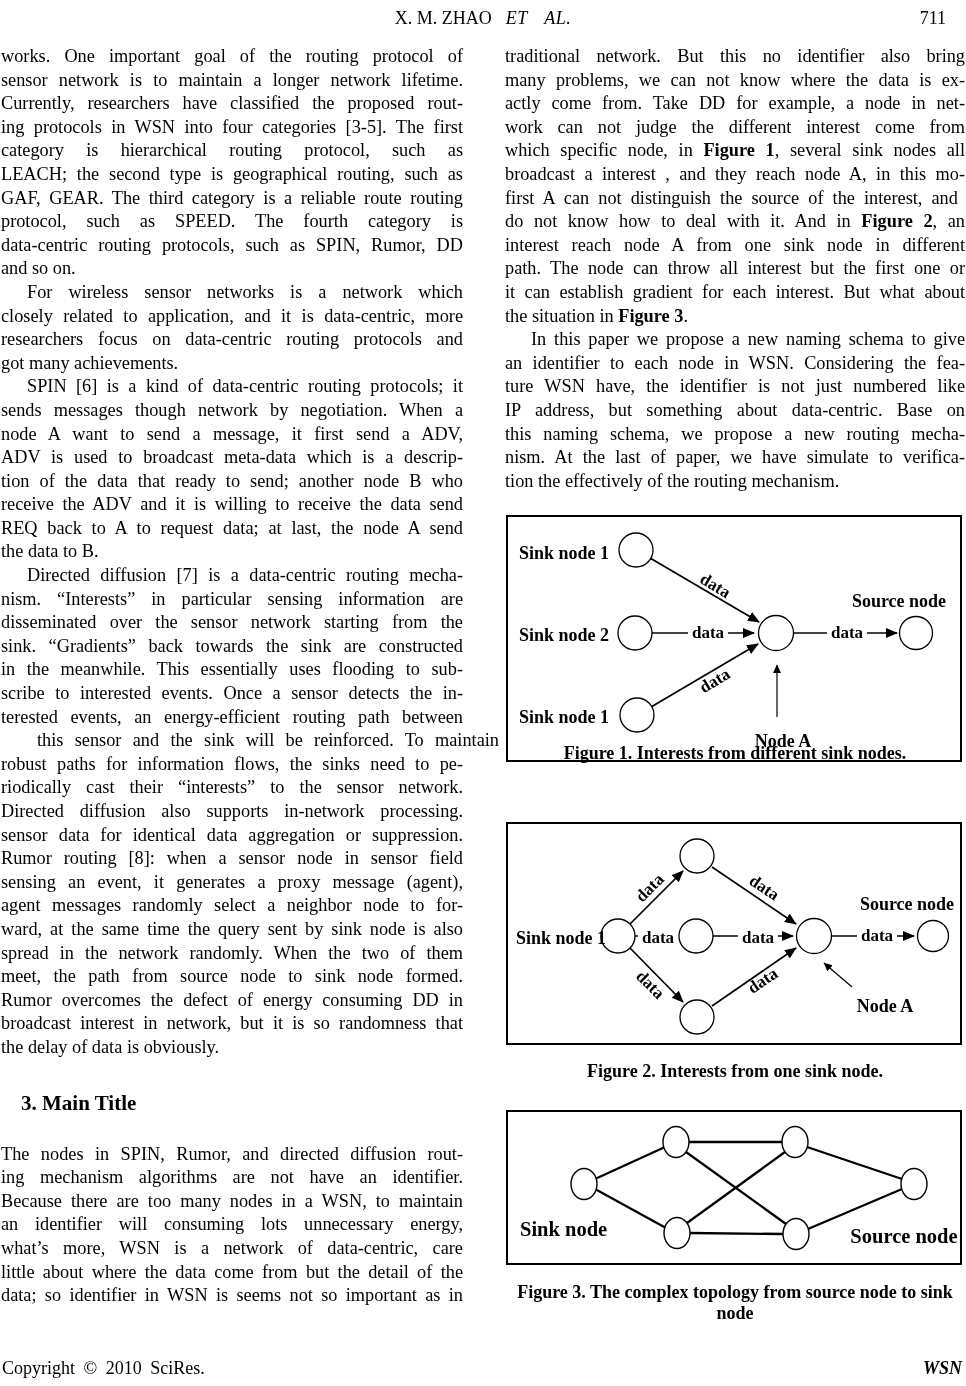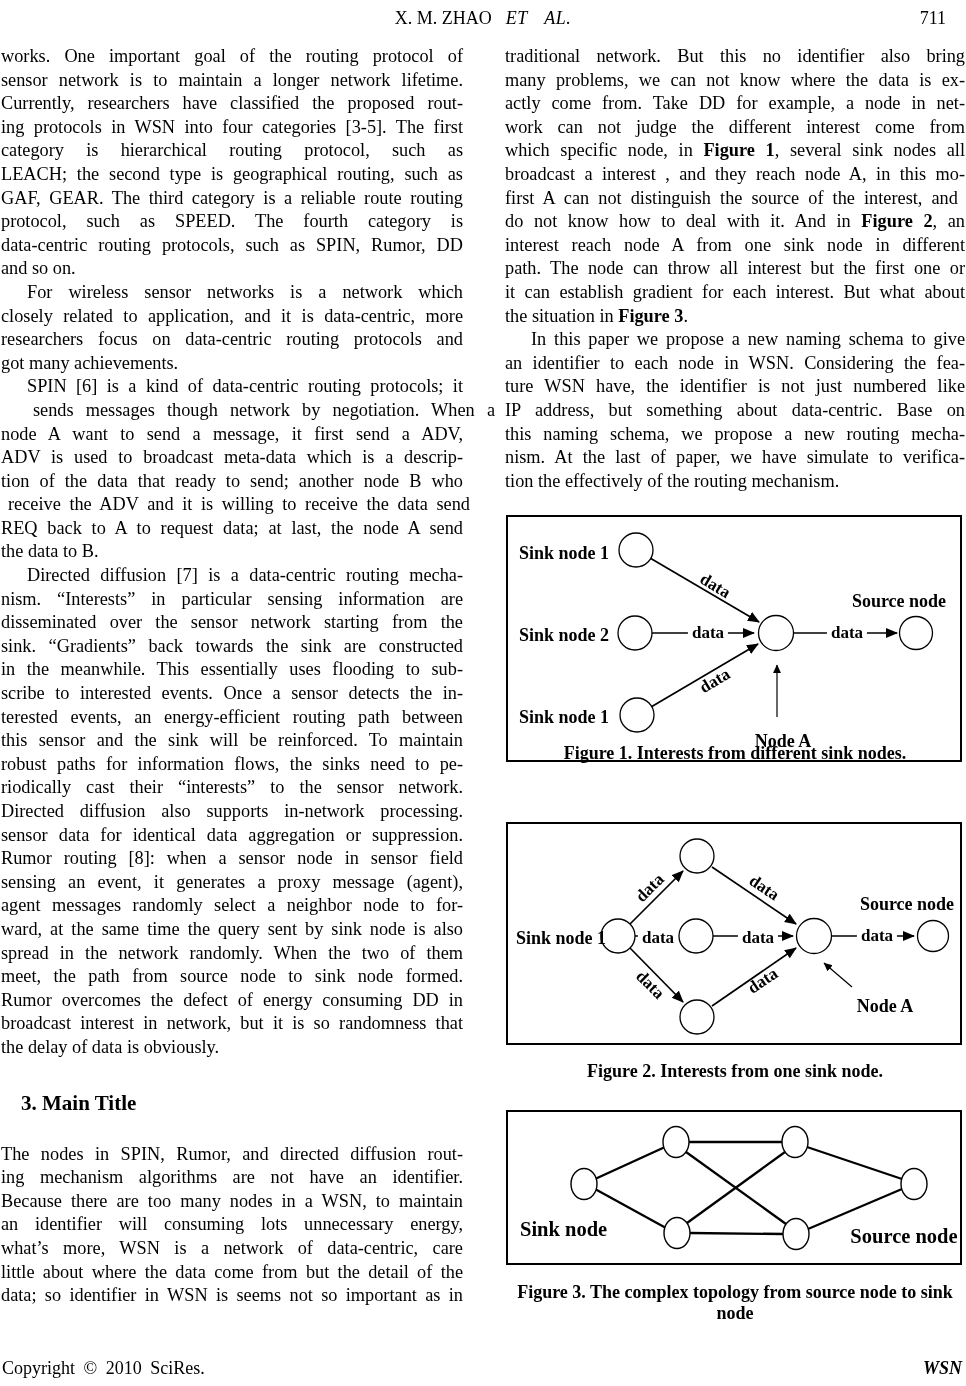--- a/index.html
+++ b/index.html
@@ -68,37 +68,37 @@
       <div class="line"><span class="lc">and so on.</span></div>
     </div>
     <div class="para">
       <div class="line j ind"><span class="lc" style="word-spacing: 11.4397px;">For wireless sensor networks is a network which</span></div>
       <div class="line j"><span class="lc" style="word-spacing: 5.8457px;">closely related to application, and it is data-centric, more</span></div>
       <div class="line j"><span class="lc" style="word-spacing: 10.1641px;">researchers focus on data-centric routing protocols and</span></div>
       <div class="line"><span class="lc">got many achievements.</span></div>
     </div>
     <div class="para">
       <div class="line j ind"><span class="lc" style="word-spacing: 4.83681px;">SPIN [6] is a kind of data-centric routing protocols; it</span></div>
-      <div class="line j"><span class="lc" style="word-spacing: 7.58705px; padding-left: 32px;">sends messages though network by negotiation. When a</span></div>
+      <div class="line j"><span class="lc" style="word-spacing: 7.58705px;">sends messages though network by negotiation. When a</span></div>
       <div class="line j"><span class="lc" style="word-spacing: 7.73438px;">node A want to send a message, it first send a ADV,</span></div>
       <div class="line j"><span class="lc" style="word-spacing: 6.1875px;">ADV is used to broadcast meta-data which is a descrip-</span></div>
       <div class="line j"><span class="lc" style="word-spacing: 5.4929px;">tion of the data that ready to send; another node B who</span></div>
-      <div class="line j"><span class="lc" style="word-spacing: 4.0483px; padding-left: 7px;">receive the ADV and it is willing to receive the data send</span></div>
+      <div class="line j"><span class="lc" style="word-spacing: 4.0483px;">receive the ADV and it is willing to receive the data send</span></div>
       <div class="line j"><span class="lc" style="word-spacing: 5.20182px;">REQ back to A to request data; at last, the node A send</span></div>
       <div class="line"><span class="lc">the data to B.</span></div>
     </div>
     <div class="para">
       <div class="line j ind"><span class="lc" style="word-spacing: 5.84375px;">Directed diffusion [7] is a data-centric routing mecha-</span></div>
       <div class="line j"><span class="lc" style="word-spacing: 11.4271px;">nism. “Interests” in particular sensing information are</span></div>
       <div class="line j"><span class="lc" style="word-spacing: 8.62946px;">disseminated over the sensor network starting from the</span></div>
       <div class="line j"><span class="lc" style="word-spacing: 7.98214px;">sink. “Gradients” back towards the sink are constructed</span></div>
       <div class="line j"><span class="lc" style="word-spacing: 6.95312px;">in the meanwhile. This essentially uses flooding to sub-</span></div>
       <div class="line j"><span class="lc" style="word-spacing: 5.98438px;">scribe to interested events. Once a sensor detects the in-</span></div>
       <div class="line j"><span class="lc" style="word-spacing: 7.99219px;">terested events, an energy-efficient routing path between</span></div>
-      <div class="line j"><span class="lc" style="word-spacing: 6.72222px;">this sensor and the sink will be reinforced. To maintain</span></div>
+      <div class="line j"><span class="lc" style="word-spacing: 6.72222px; margin-left: 36px;">this sensor and the sink will be reinforced. To maintain</span></div>
       <div class="line j"><span class="lc" style="word-spacing: 5.75px;">robust paths for information flows, the sinks need to pe-</span></div>
       <div class="line j"><span class="lc" style="word-spacing: 10.4464px;">riodically cast their “interests” to the sensor network.</span></div>
       <div class="line j"><span class="lc" style="word-spacing: 11.2312px;">Directed diffusion also supports in-network processing.</span></div>
       <div class="line j"><span class="lc" style="word-spacing: 6.53125px;">sensor data for identical data aggregation or suppression.</span></div>
       <div class="line j"><span class="lc" style="word-spacing: 7.38715px;">Rumor routing [8]: when a sensor node in sensor field</span></div>
       <div class="line j"><span class="lc" style="word-spacing: 7.62109px;">sensing an event, it generates a proxy message (agent),</span></div>
       <div class="line j"><span class="lc" style="word-spacing: 6.90234px;">agent messages randomly select a neighbor node to for-</span></div>
       <div class="line j"><span class="lc" style="word-spacing: 3.42578px;">ward, at the same time the query sent by sink node is also</span></div>
       <div class="line j"><span class="lc" style="word-spacing: 6.48785px;">spread in the network randomly. When the two of them</span></div>
       <div class="line j"><span class="lc" style="word-spacing: 7.84201px;">meet, the path from source node to sink node formed.</span></div>

